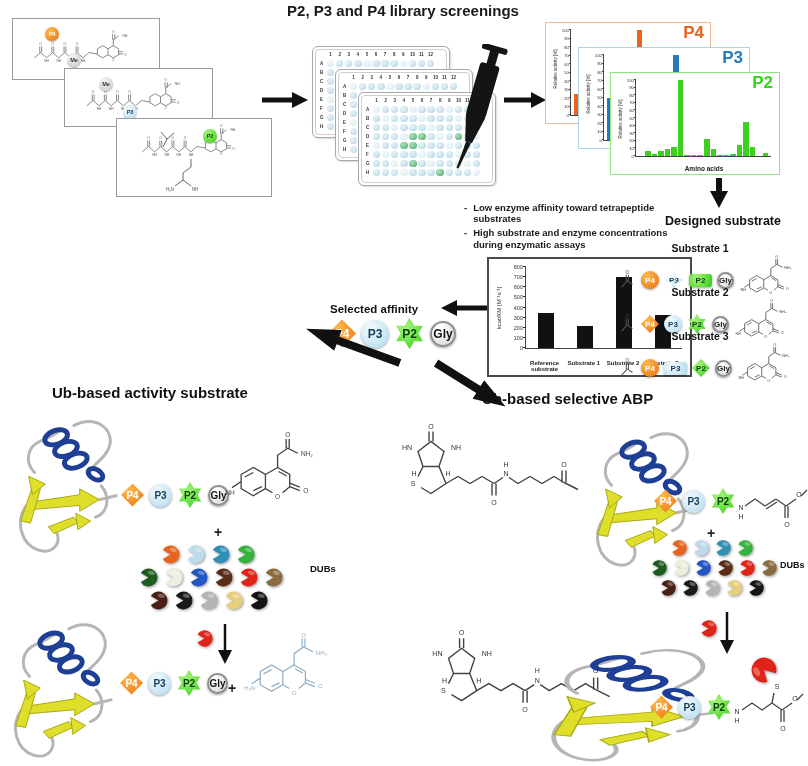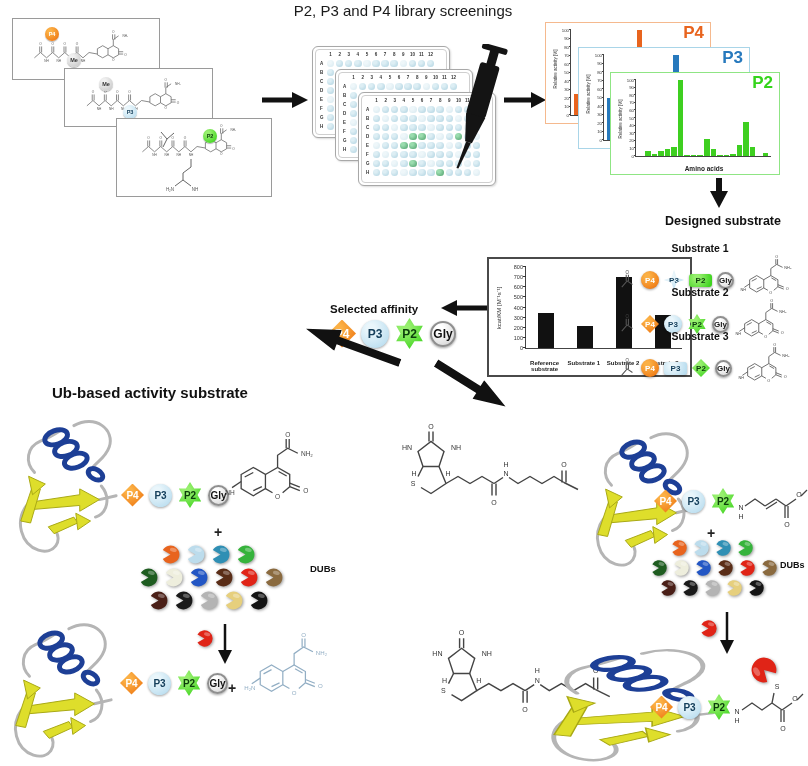--- a/index.html
+++ b/index.html
@@ -1,19 +1,19 @@
 <!DOCTYPE html>
 <html><head>
 <meta charset="utf-8">
 <style>
   html,body{margin:0;padding:0;background:#fff}
   .canvas{position:relative;width:808px;height:766px;background:#fff;overflow:hidden;
           font-family:"Liberation Sans",sans-serif;color:#222}
   .abs{position:absolute}
-  .figtitle{left:0;top:2px;width:806px;text-align:center;font-size:15px;font-weight:normal;color:#1a1a1a}
+  .figtitle{left:0;top:2px;width:806px;text-align:center;font-size:15px;font-weight:bold;color:#1a1a1a}
   .structbox{border:1.6px solid #9a9a9a;background:#fff}
   .slot{position:absolute}
   .marker{position:absolute;width:14px;height:14px;border-radius:50%;display:flex;align-items:center;
           justify-content:center;font-size:5.5px;font-weight:bold;box-shadow:0 1px 1px rgba(0,0,0,.3)}
   .plate{background:#fff;border:1.4px solid #a8a8a8;border-radius:6px;box-shadow:1px 1px 2px rgba(0,0,0,.15)}
   .plate-inner{position:absolute;inset:2px;border:1px solid #cfcfcf;border-radius:4px}
   .wellgrid{position:absolute;left:7px;top:3px}
   .wellrow{display:flex;align-items:center;height:9px}
   .well{width:7.5px;height:7.5px;border-radius:50%;margin:0 .8px}
   .plab{font-size:4.5px;font-weight:bold;color:#333;width:9.1px;text-align:center}
@@ -755,20 +755,24 @@
         </div>
       </div>
       <div class="ylab" style="left: 9px; top: 46%; font-size: 4.5px;">Relative activity [%]</div>
       <div class="xlab">Amino acids</div>
     </div>
 
   <svg class="abs" style="left:710px;top:178px" width="18" height="30" viewBox="0 0 18 30">
     <path d="M6,0 V13 H0 L9,30 L18,13 H12 V0 Z" fill="#111"></path>
   </svg>
 
+  <div class="abs notes" style="left:462px;top:202px;width:235px">
+    <div class="item">Low enzyme affinity toward tetrapeptide substrates</div>
+    <div class="item">High substrate and enzyme concentrations during enzymatic assays</div>
+  </div>
 
   <div class="abs h-bold" style="left:638px;top:214px;width:170px;text-align:center;font-size:12.5px">Designed substrate</div>
 
   <div class="abs kinbox" style="left:487px;top:257px;width:201px;height:116px">
       <div class="plot" style="inset: 8px 8px 26px 36px;">
         <div class="ytick" style="font-size: 5.5px; width: 14px; left: -17px; bottom: calc(0% - 3px);">0</div>
         <div style="position: absolute; left: -3px; bottom: 0%; width: 3px; height: 1px; background: rgb(51, 51, 51);"></div>
         <div class="ytick" style="font-size: 5.5px; width: 14px; left: -17px; bottom: calc(12.5% - 3px);">100</div>
         <div style="position: absolute; left: -3px; bottom: 12.5%; width: 3px; height: 1px; background: rgb(51, 51, 51);"></div>
         <div class="ytick" style="font-size: 5.5px; width: 14px; left: -17px; bottom: calc(25% - 3px);">200</div>
@@ -1122,20 +1126,21 @@
       <text x="54" y="66.5">O</text>
       <text x="82" y="60">O</text>
       <text x="7" y="62">H₂N</text>
     </g>
   </svg>
 </div>
 
   <div class="abs notes" style="left:33px;top:716px;width:300px">
   </div>
 
+  <div class="abs h-bold" style="left:482px;top:390px;font-size:15px">Ub-based selective ABP</div>
 
   <div class="slot" style="left:356px;top:418px;width:250px;height:98px">
   <svg viewBox="0 0 250 95" width="100%" height="100%">
     <g stroke="#444" fill="none" stroke-width="1.4">
       <path d="M62,32 L75,22 L88,32 L83,47 L67,47 Z"></path>
       <path d="M73,22 L73,12 M77,22 L77,12"></path>
       <path d="M67,47 L62,57 M65,68 L75,74 L90,64 L83,47"></path>
       <path d="M90,64 L102,57 L114,64 L126,57 L138,64"></path>
       <path d="M136,64 L136,76 M140,64 L140,76"></path>
       <path d="M138,64 L147,58 M153,58 L162,64 L174,57 L186,64 L198,57 L208,63"></path>

